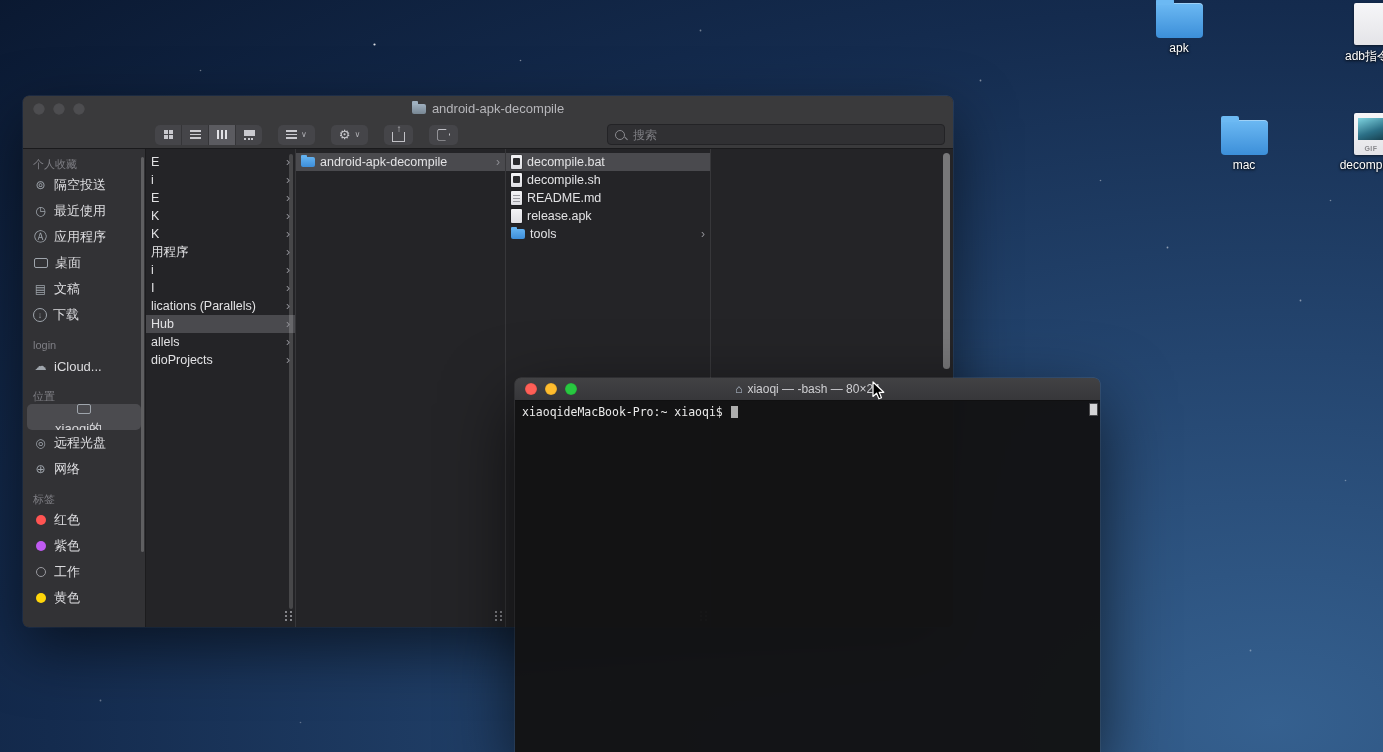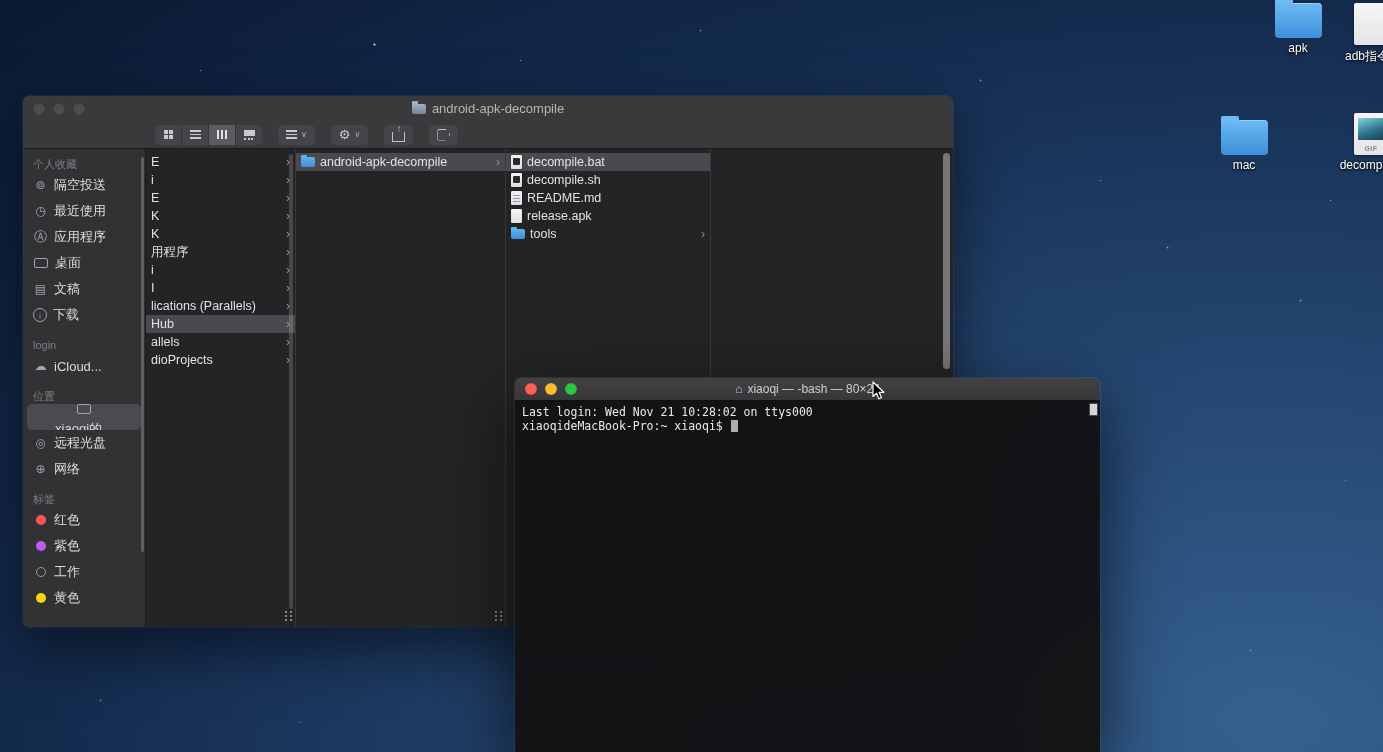--- a/index.html
+++ b/index.html
@@ -118,21 +118,21 @@
   .cursor-block{display:inline-block;width:7px;height:12px;background:#adadad;vertical-align:-2px;margin-left:1px;}
   .term-scroll-thumb{position:absolute;top:2px;right:2px;width:9px;height:13px;background:#d4d4d6;border:1px solid #4a4a4c;border-radius:1px;box-sizing:border-box;}
   
   .mouse{position:absolute;left:872px;top:381px;z-index:20;}
 </style>
 </head>
 <body>
 
 <div class="stars"></div>
 
-<div class="di" style="left:1260px;top:0;width:76px">
+<div class="di" style="left:1141px;top:0;width:76px">
   <div class="folder-lg"></div>
   <div class="di-label">apk</div>
 </div>
 <div class="di" style="left:1336px;top:0;width:62px">
   <div class="page-lg" style="margin:3px 0 0 18px"></div>
   <div class="di-label">adb指令</div>
 </div>
 <div class="di" style="left:1206px;top:117px;width:76px">
   <div class="folder-lg"></div>
   <div class="di-label">mac</div>
@@ -180,20 +180,24 @@
       <span class="gear-glyph">⚙</span>
       <span class="tb-chev">∨</span>
     </div>
     <div class="tb-btn">
       <span class="share-ic">
           <span class="share-arrow">↑</span>
         </span>
     </div>
     <div class="tb-btn">
       <span class="tag-ic"></span>
+    </div>
+    <div class="search-field">
+      <span class="mag"></span>
+      <input placeholder="搜索" style="">
     </div>
   </div>
   <div class="finder-content">
     <div class="sidebar">
       <div id="sidebar-sections">
           <div class="sb-header">个人收藏</div>
           <div class="sb-item">
             <span class="sb-ic airdrop-icon">⊚</span>
             <span class="sb-label">隔空投送</span>
           </div>
@@ -353,21 +357,20 @@
       <span class="dot red"></span>
       <span class="dot yellow"></span>
       <span class="dot green"></span>
     </div>
     <div class="term-title">
       <span class="home-ic">⌂</span>
       <span>xiaoqi — -bash — 80×24</span>
     </div>
   </div>
   <div class="term-body">
-    <div class="term-line">Last login: Wed Nov 21 10:28:02 on ttys000</div>
     <div class="term-line"><span>xiaoqideMacBook-Pro:~ xiaoqi$ </span><span class="cursor-block"></span></div>
     <div class="term-scroll-thumb"></div>
   </div>
 </div>
 
 <div class="mouse">
   <svg width="14" height="20" viewBox="0 0 14 20">
     <polygon points="1,1 1,15.5 4.6,12.2 6.9,17.8 9.5,16.7 7.2,11.3 11.8,11.3" fill="#000" stroke="#fff" stroke-width="1.2" stroke-linejoin="round"></polygon>
   </svg>
 </div>

